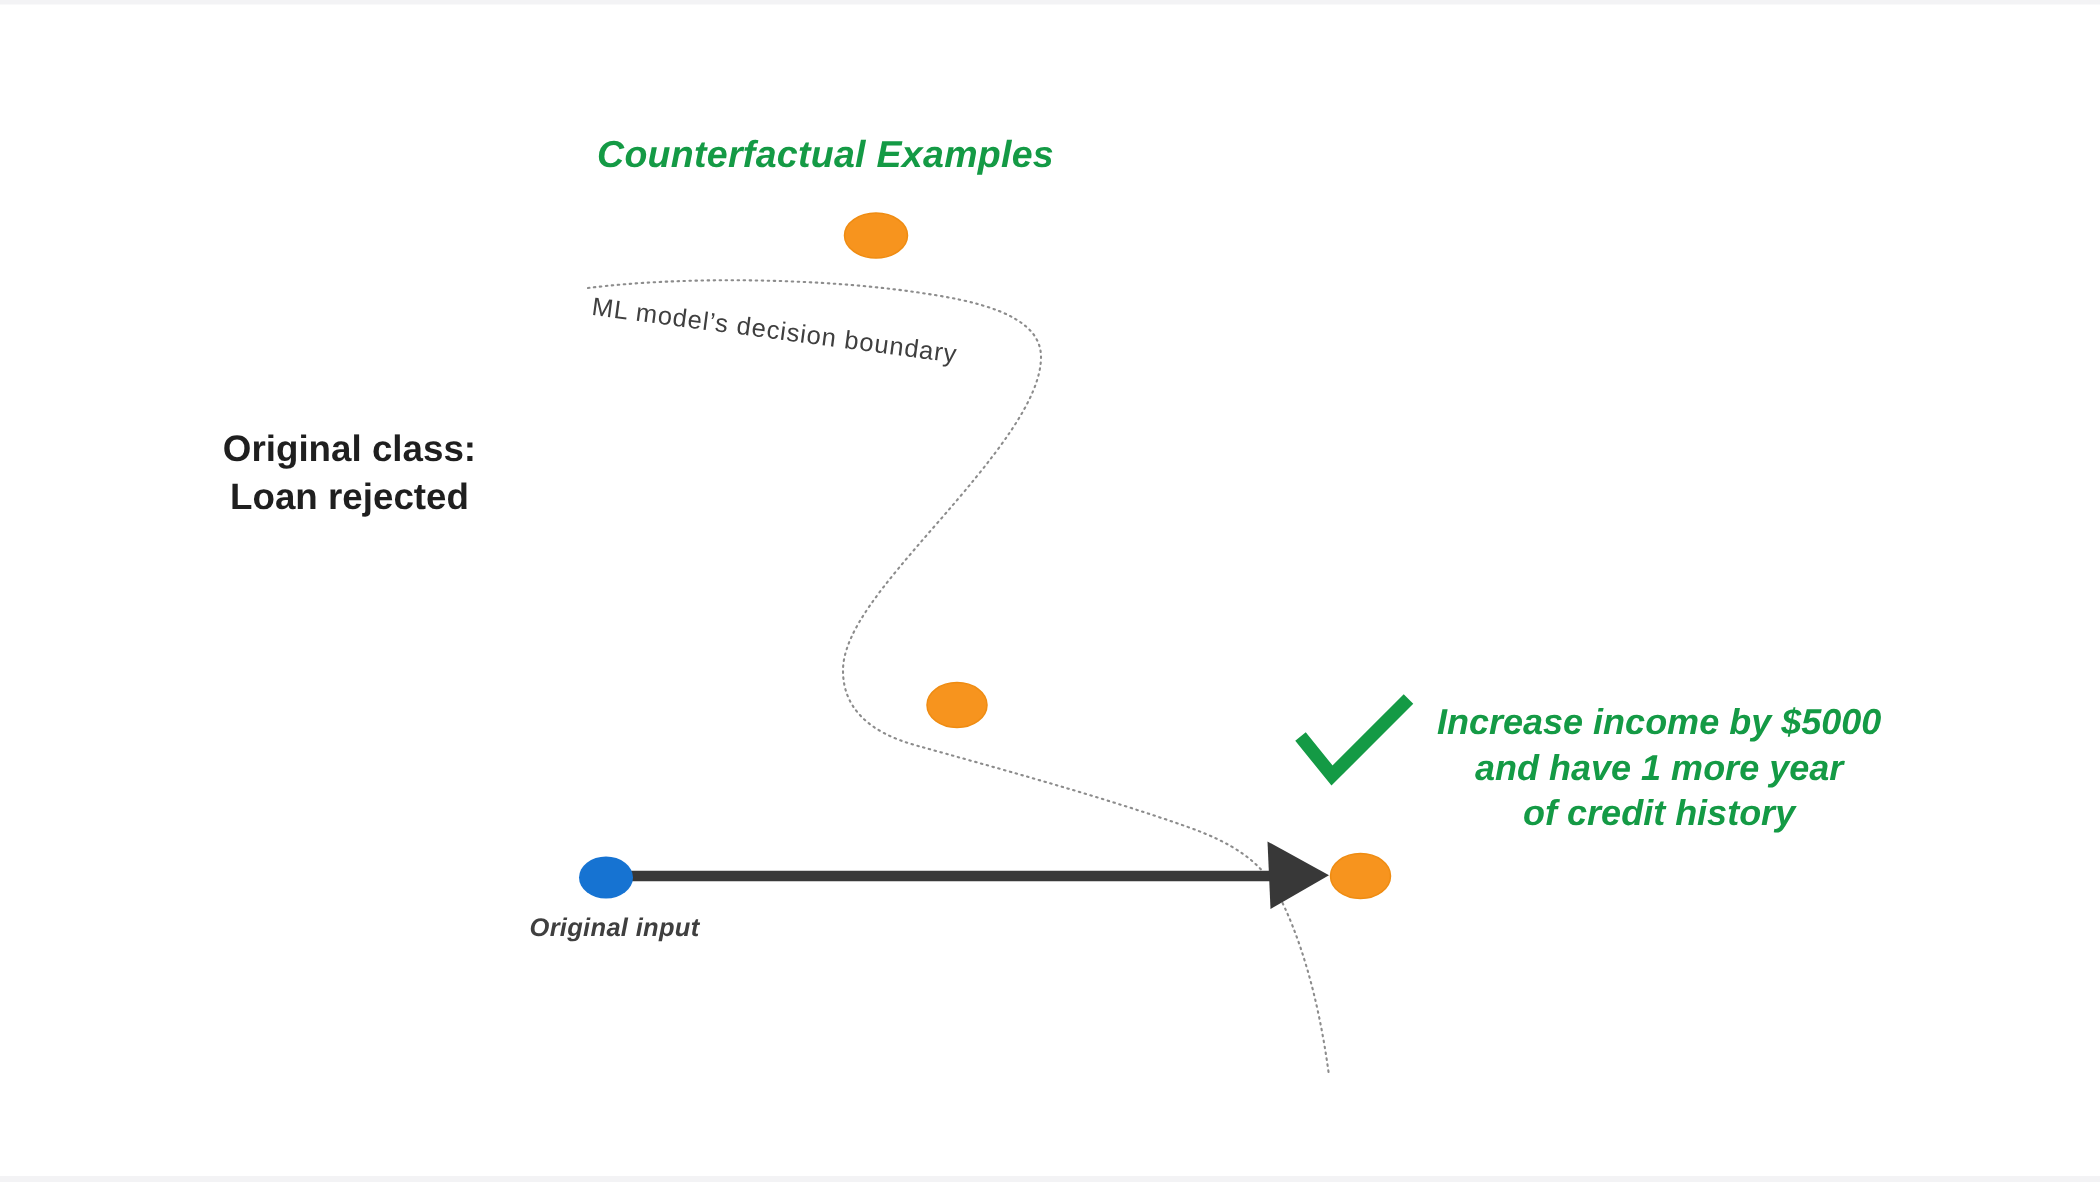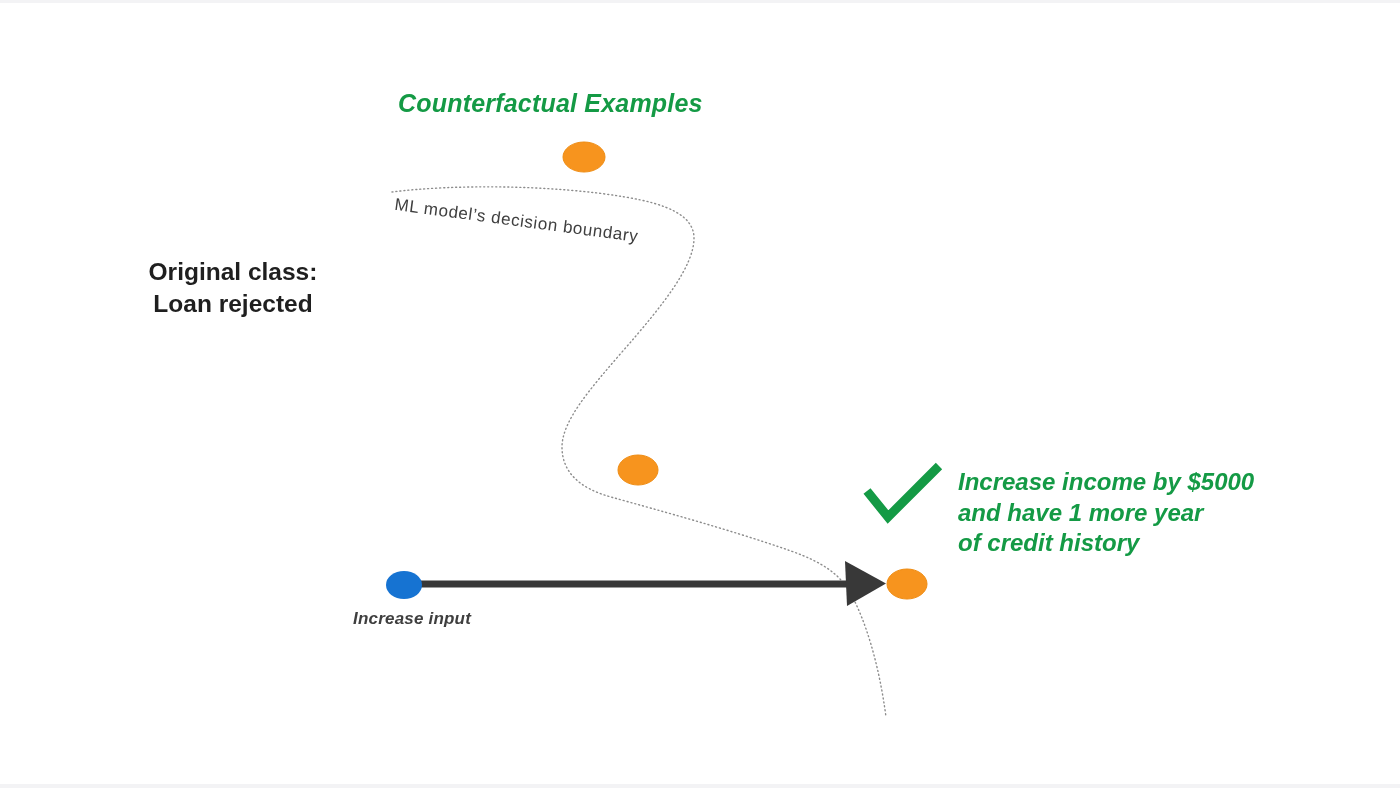--- a/index.html
+++ b/index.html
@@ -42,27 +42,28 @@
     letter-spacing:0.6px;
     white-space:nowrap;
   }
   .class-label{
     top:256px;width:260px;
     text-align:center;
     font-size:24.5px;font-weight:bold;
     line-height:32px;
     color:var(--near-black);
   }
-  .class-label.left{left:103px;}
+  .class-label.left{left:103px;margin-top:28px;}
   .class-label.right{left:901px;}
   .annotation{
     left:958px;top:467px;
     font-size:24px;font-weight:bold;font-style:italic;
     line-height:30.5px;
     color:var(--green);
+    text-align:center;
   }
   .orig-input{
     left:353px;top:609px;
     font-size:17px;font-weight:600;font-style:italic;
     color:var(--gray-text);
     letter-spacing:0.2px;
   }
 
   .curve{fill:none;stroke:var(--curve-gray);stroke-width:1.4;stroke-dasharray:1 3;stroke-linecap:round;}
   .shaft{stroke:var(--dark);stroke-width:7;}
@@ -107,15 +108,15 @@
   <div class="txt boundary-label">ML model’s decision boundary</div>
 
   <div class="txt class-label left">Original class:
 Loan rejected</div>
 
 
   <div class="txt annotation">Increase income by $5000
 and have 1 more year
 of credit history</div>
 
-  <div class="txt orig-input">Increase input</div>
+  <div class="txt orig-input">Original input</div>
 
 </div>
 
 </body></html>

